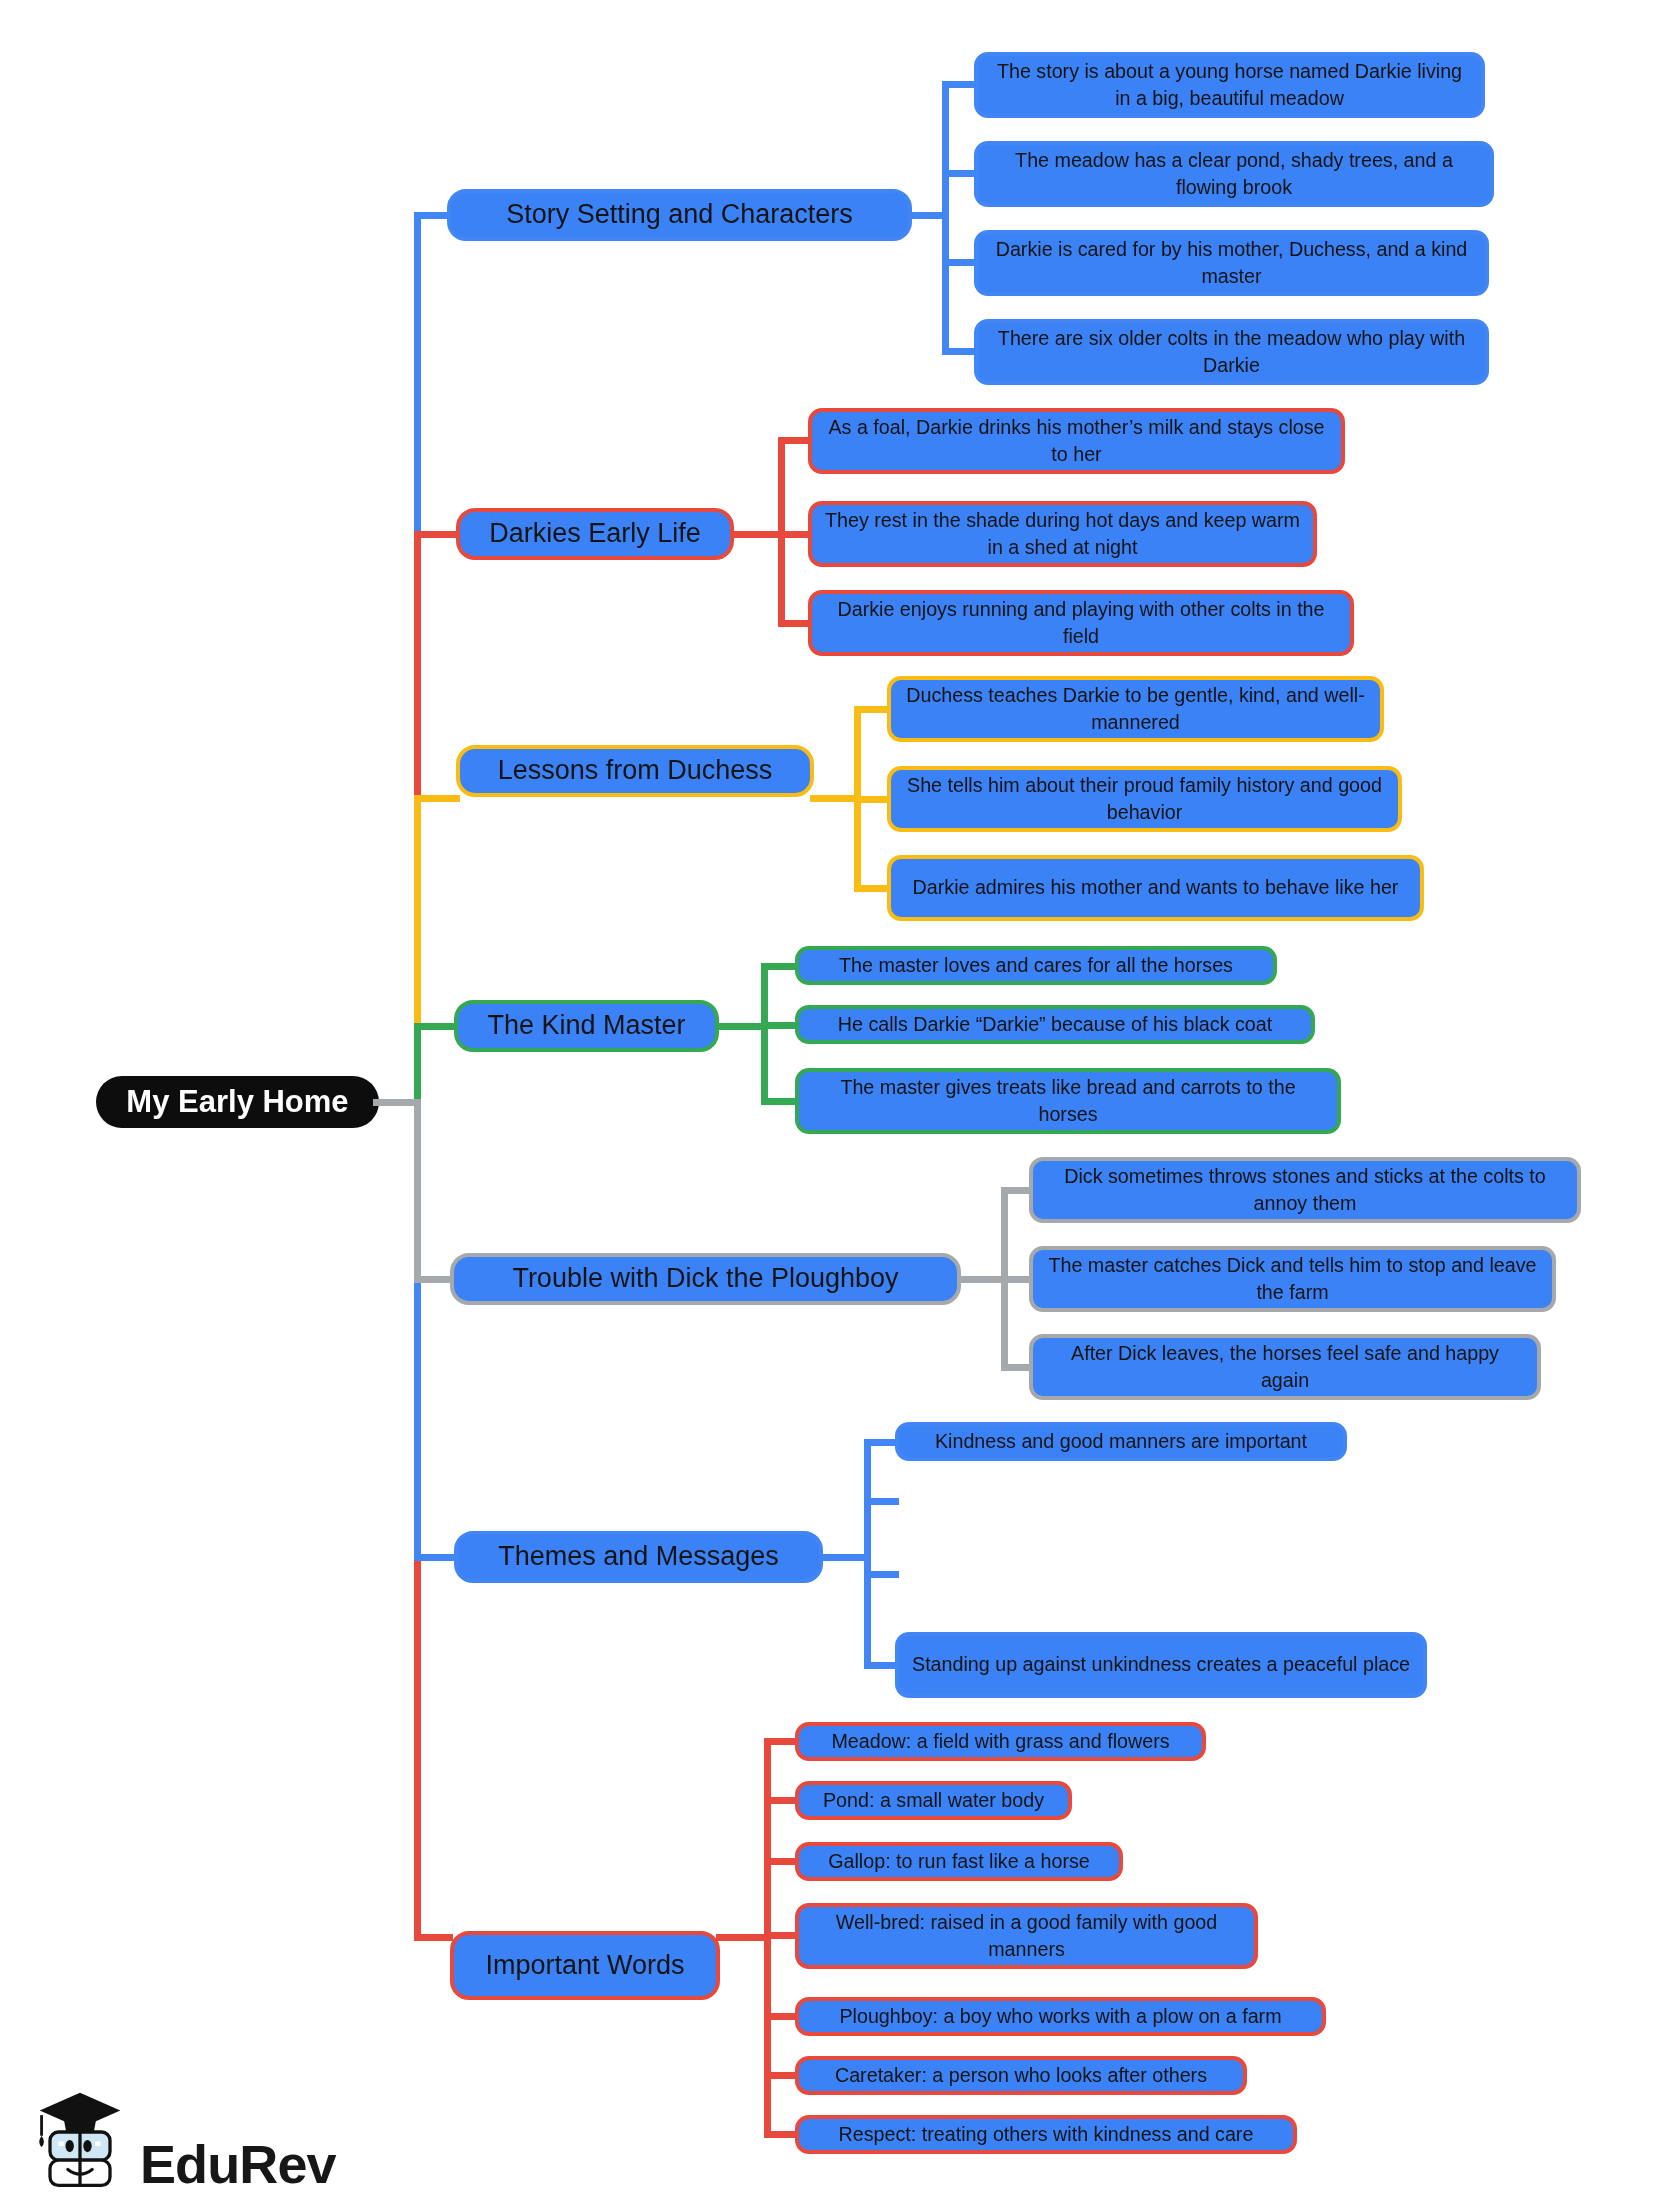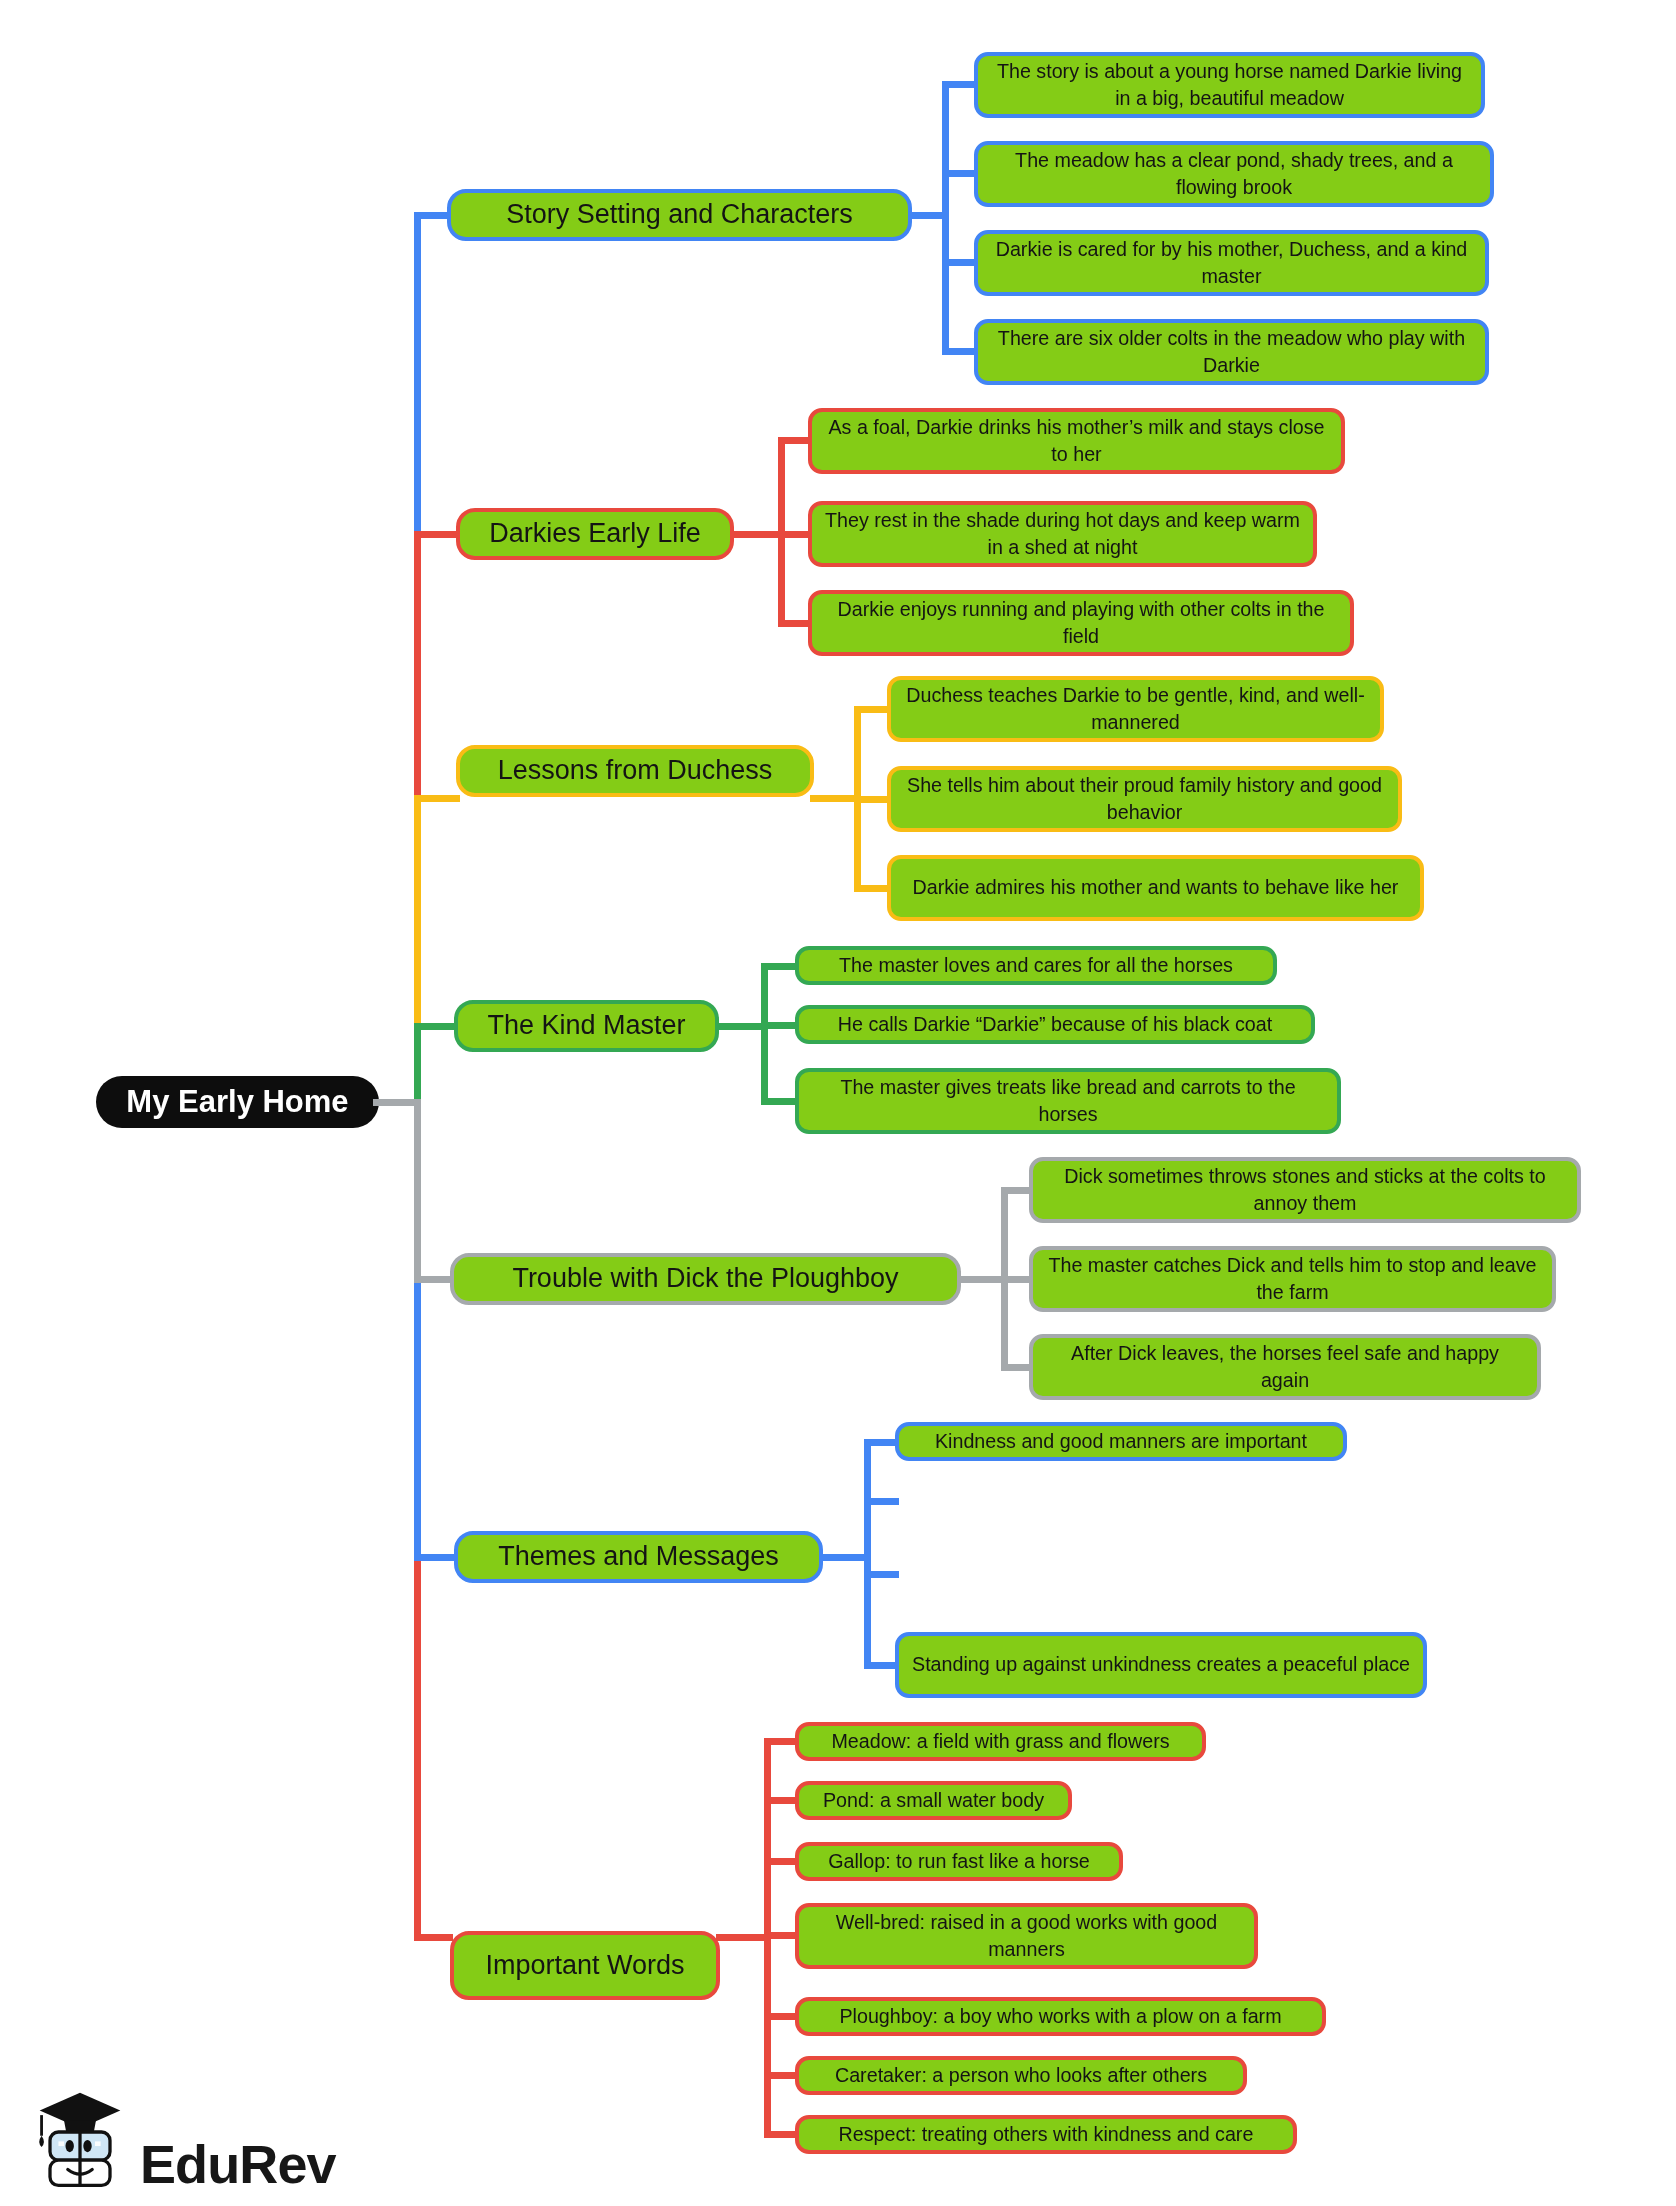--- a/index.html
+++ b/index.html
@@ -1,21 +1,21 @@
 <!DOCTYPE html>
 <html style="font-size:15px"><head>
 <meta charset="utf-8">
 <title>My Early Home</title>
 <style>
   html,body{margin:0;padding:0;background:#ffffff;}
   body{font-family:"Liberation Sans", sans-serif;}
   #stage{position:relative;width:1676px;height:2206px;background:#ffffff;overflow:hidden;}
   .line{position:absolute;}
   .node{
-    position:absolute;box-sizing:border-box;background:#84cc16;color:#141414;
+    position:absolute;box-sizing:border-box;background:#3b82f6;color:#141414;
     display:flex;align-items:center;justify-content:center;text-align:center;
   }
   .branch{
     border:4.7px solid;border-radius:19px;font-size:27px;line-height:1.15;
     padding:1.9px 9.4px;white-space:nowrap;
   }
   .leaf{
     border:4.7px solid;border-radius:14px;font-size:19.7px;line-height:1.38;
     padding:1.9px 13px;
   }
@@ -128,21 +128,21 @@
     <div class="node branch" style="left: 450px; top: 1911px; width: 270px; height: 69px; border-color: rgb(232, 73, 61); margin-top: 20px;">Important Words</div>
     <div class="line" style="left: 716px; top: 1934px; width: 54px; height: 6.6px; background: rgb(232, 73, 61);"></div>
     <div class="line" style="left: 764px; top: 1738px; width: 6.6px; height: 399px; background: rgb(232, 73, 61);"></div>
     <div class="line" style="left: 764px; top: 1738px; width: 35px; height: 6.6px; background: rgb(232, 73, 61);"></div>
     <div class="node leaf" style="left: 795px; top: 1722px; width: 411px; height: 39px; border-color: rgb(232, 73, 61);">Meadow: a field with grass and flowers</div>
     <div class="line" style="left: 764px; top: 1797px; width: 35px; height: 6.6px; background: rgb(232, 73, 61);"></div>
     <div class="node leaf" style="left: 795px; top: 1781px; width: 277px; height: 39px; border-color: rgb(232, 73, 61);">Pond: a small water body</div>
     <div class="line" style="left: 764px; top: 1858px; width: 35px; height: 6.6px; background: rgb(232, 73, 61);"></div>
     <div class="node leaf" style="left: 795px; top: 1842px; width: 328px; height: 39px; border-color: rgb(232, 73, 61);">Gallop: to run fast like a horse</div>
     <div class="line" style="left: 764px; top: 1932px; width: 35px; height: 6.6px; background: rgb(232, 73, 61);"></div>
-    <div class="node leaf" style="left: 795px; top: 1903px; width: 463px; height: 66px; border-color: rgb(232, 73, 61);">Well-bred: raised in a good works with good manners</div>
+    <div class="node leaf" style="left: 795px; top: 1903px; width: 463px; height: 66px; border-color: rgb(232, 73, 61);">Well-bred: raised in a good family with good manners</div>
     <div class="line" style="left: 764px; top: 2013px; width: 35px; height: 6.6px; background: rgb(232, 73, 61);"></div>
     <div class="node leaf" style="left: 795px; top: 1997px; width: 531px; height: 39px; border-color: rgb(232, 73, 61);">Ploughboy: a boy who works with a plow on a farm</div>
     <div class="line" style="left: 764px; top: 2072px; width: 35px; height: 6.6px; background: rgb(232, 73, 61);"></div>
     <div class="node leaf" style="left: 795px; top: 2056px; width: 452px; height: 39px; border-color: rgb(232, 73, 61);">Caretaker: a person who looks after others</div>
     <div class="line" style="left: 764px; top: 2131px; width: 35px; height: 6.6px; background: rgb(232, 73, 61);"></div>
     <div class="node leaf" style="left: 795px; top: 2115px; width: 502px; height: 39px; border-color: rgb(232, 73, 61);">Respect: treating others with kindness and care</div>
   </div>
 
 
 </body></html>

